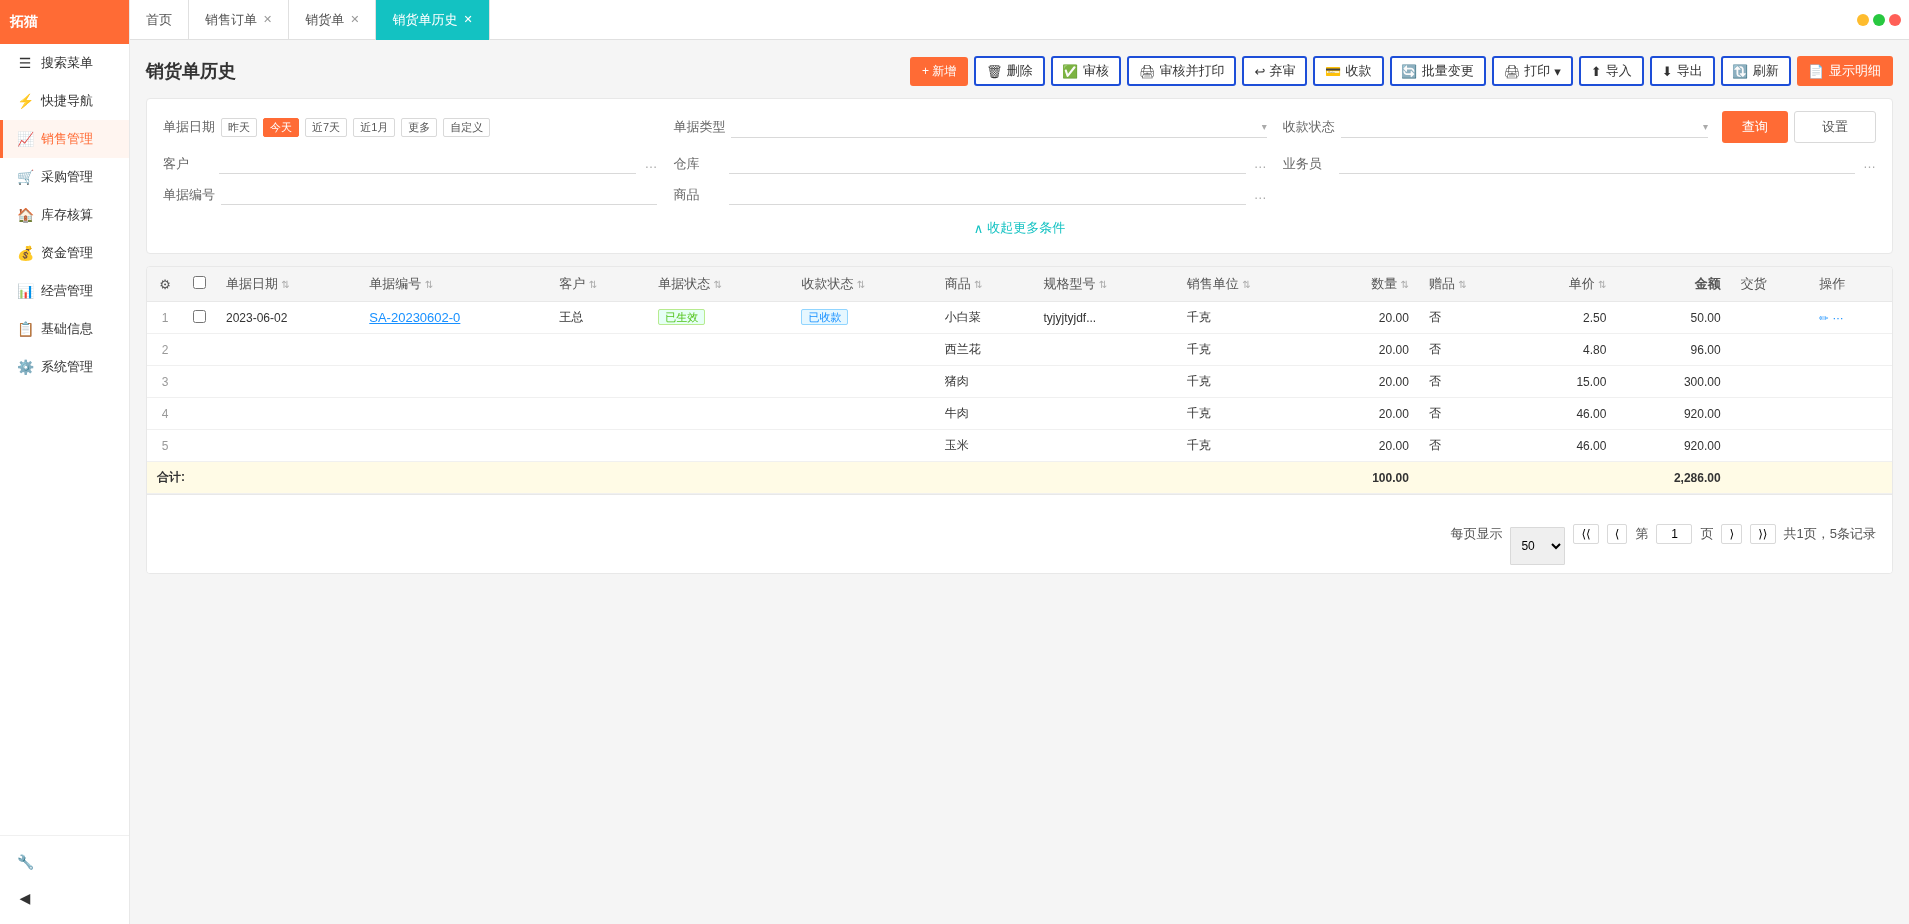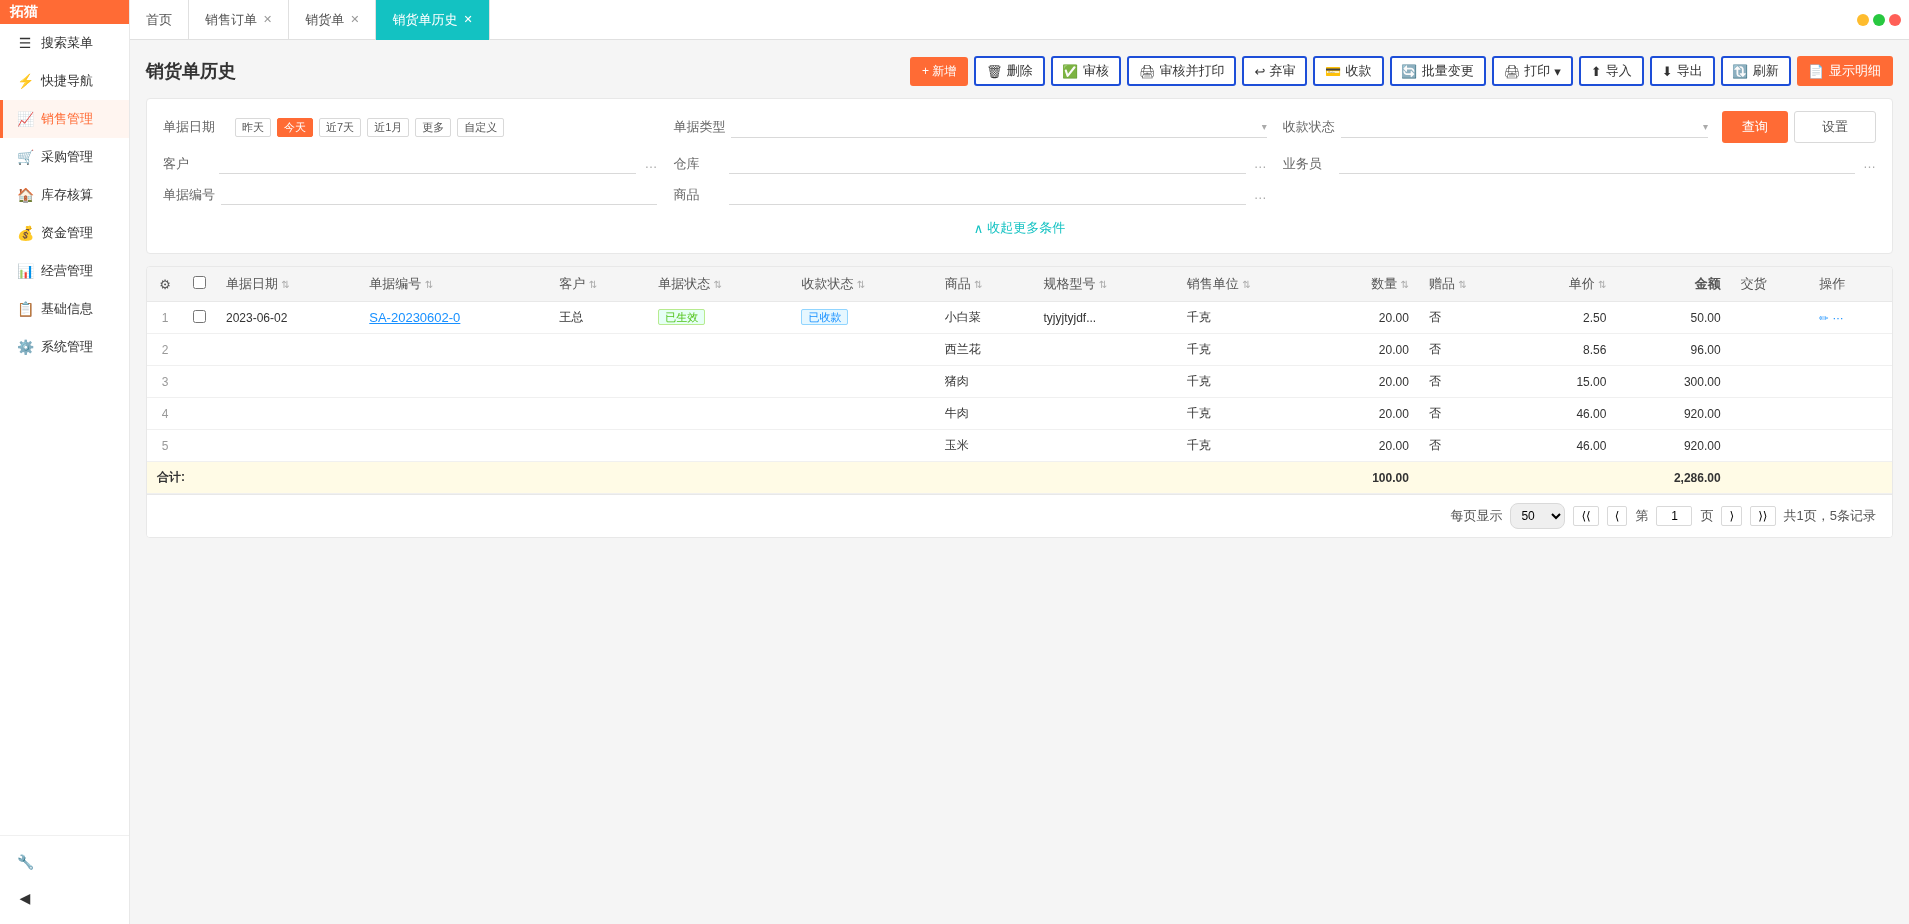--- a/index.html
+++ b/index.html
@@ -14,21 +14,21 @@
       flex-direction: column;
       flex-shrink: 0;
       height: 100%;
     }
     .sidebar-logo {
       background: #ff6b35;
       color: #fff;
       padding: 5px 10px;
       font-size: 14px;
       font-weight: bold;
-      height: 24px;
+      height: 44px;
       display: flex;
       align-items: center;
     }
     .sidebar-item {
       display: flex;
       align-items: center;
       padding: 10px 14px;
       cursor: pointer;
       color: #333;
       gap: 8px;
@@ -172,21 +172,20 @@
       outline: none;
       font-size: 12px;
       color: #333;
       cursor: pointer;
     }
     .filter-dots { color: #aaa; cursor: pointer; margin-left: 2px; }
     .date-shortcuts {
       display: flex;
       gap: 6px;
       align-items: center;
-      margin-left: 14px;
     }
     .date-btn {
       padding: 1px 6px;
       border: 1px solid #d9d9d9;
       border-radius: 2px;
       cursor: pointer;
       font-size: 11px;
       color: #555;
       background: #fff;
     }
@@ -291,23 +290,24 @@
       padding: 8px 16px;
       display: flex;
       align-items: center;
       justify-content: flex-end;
       gap: 8px;
       font-size: 12px;
       color: #555;
     }
     .page-size-select {
       border: 1px solid #d9d9d9;
-      padding: 4px 6px;
-      border-radius: 8px;
-      font-size: 12px;
+      padding: 10px 6px;
+      border-radius: 1px;
+      font-size: 12px;
+      margin-top: 24px;
     }
     .page-btn {
       border: 1px solid #d9d9d9;
       background: #fff;
       padding: 2px 7px;
       border-radius: 2px;
       cursor: pointer;
       font-size: 12px;
     }
     .page-btn:disabled { color: #ccc; cursor: default; }
@@ -627,21 +627,21 @@
     <td></td>
     <td></td>
     <td></td>
     <td></td>
     <td></td>
     <td>西兰花</td>
     <td></td>
     <td>千克</td>
     <td style="text-align:right;">20.00</td>
     <td>否</td>
-    <td style="text-align:right;">8.56</td>
+    <td style="text-align:right;">4.80</td>
     <td style="text-align:right;">96.00</td>
     <td></td>
     <td></td>
   </tr>
             <tr>
     <td class="row-num">3</td>
     <td class="checkbox-col"></td>
     <td></td>
     <td></td>
     <td></td>

